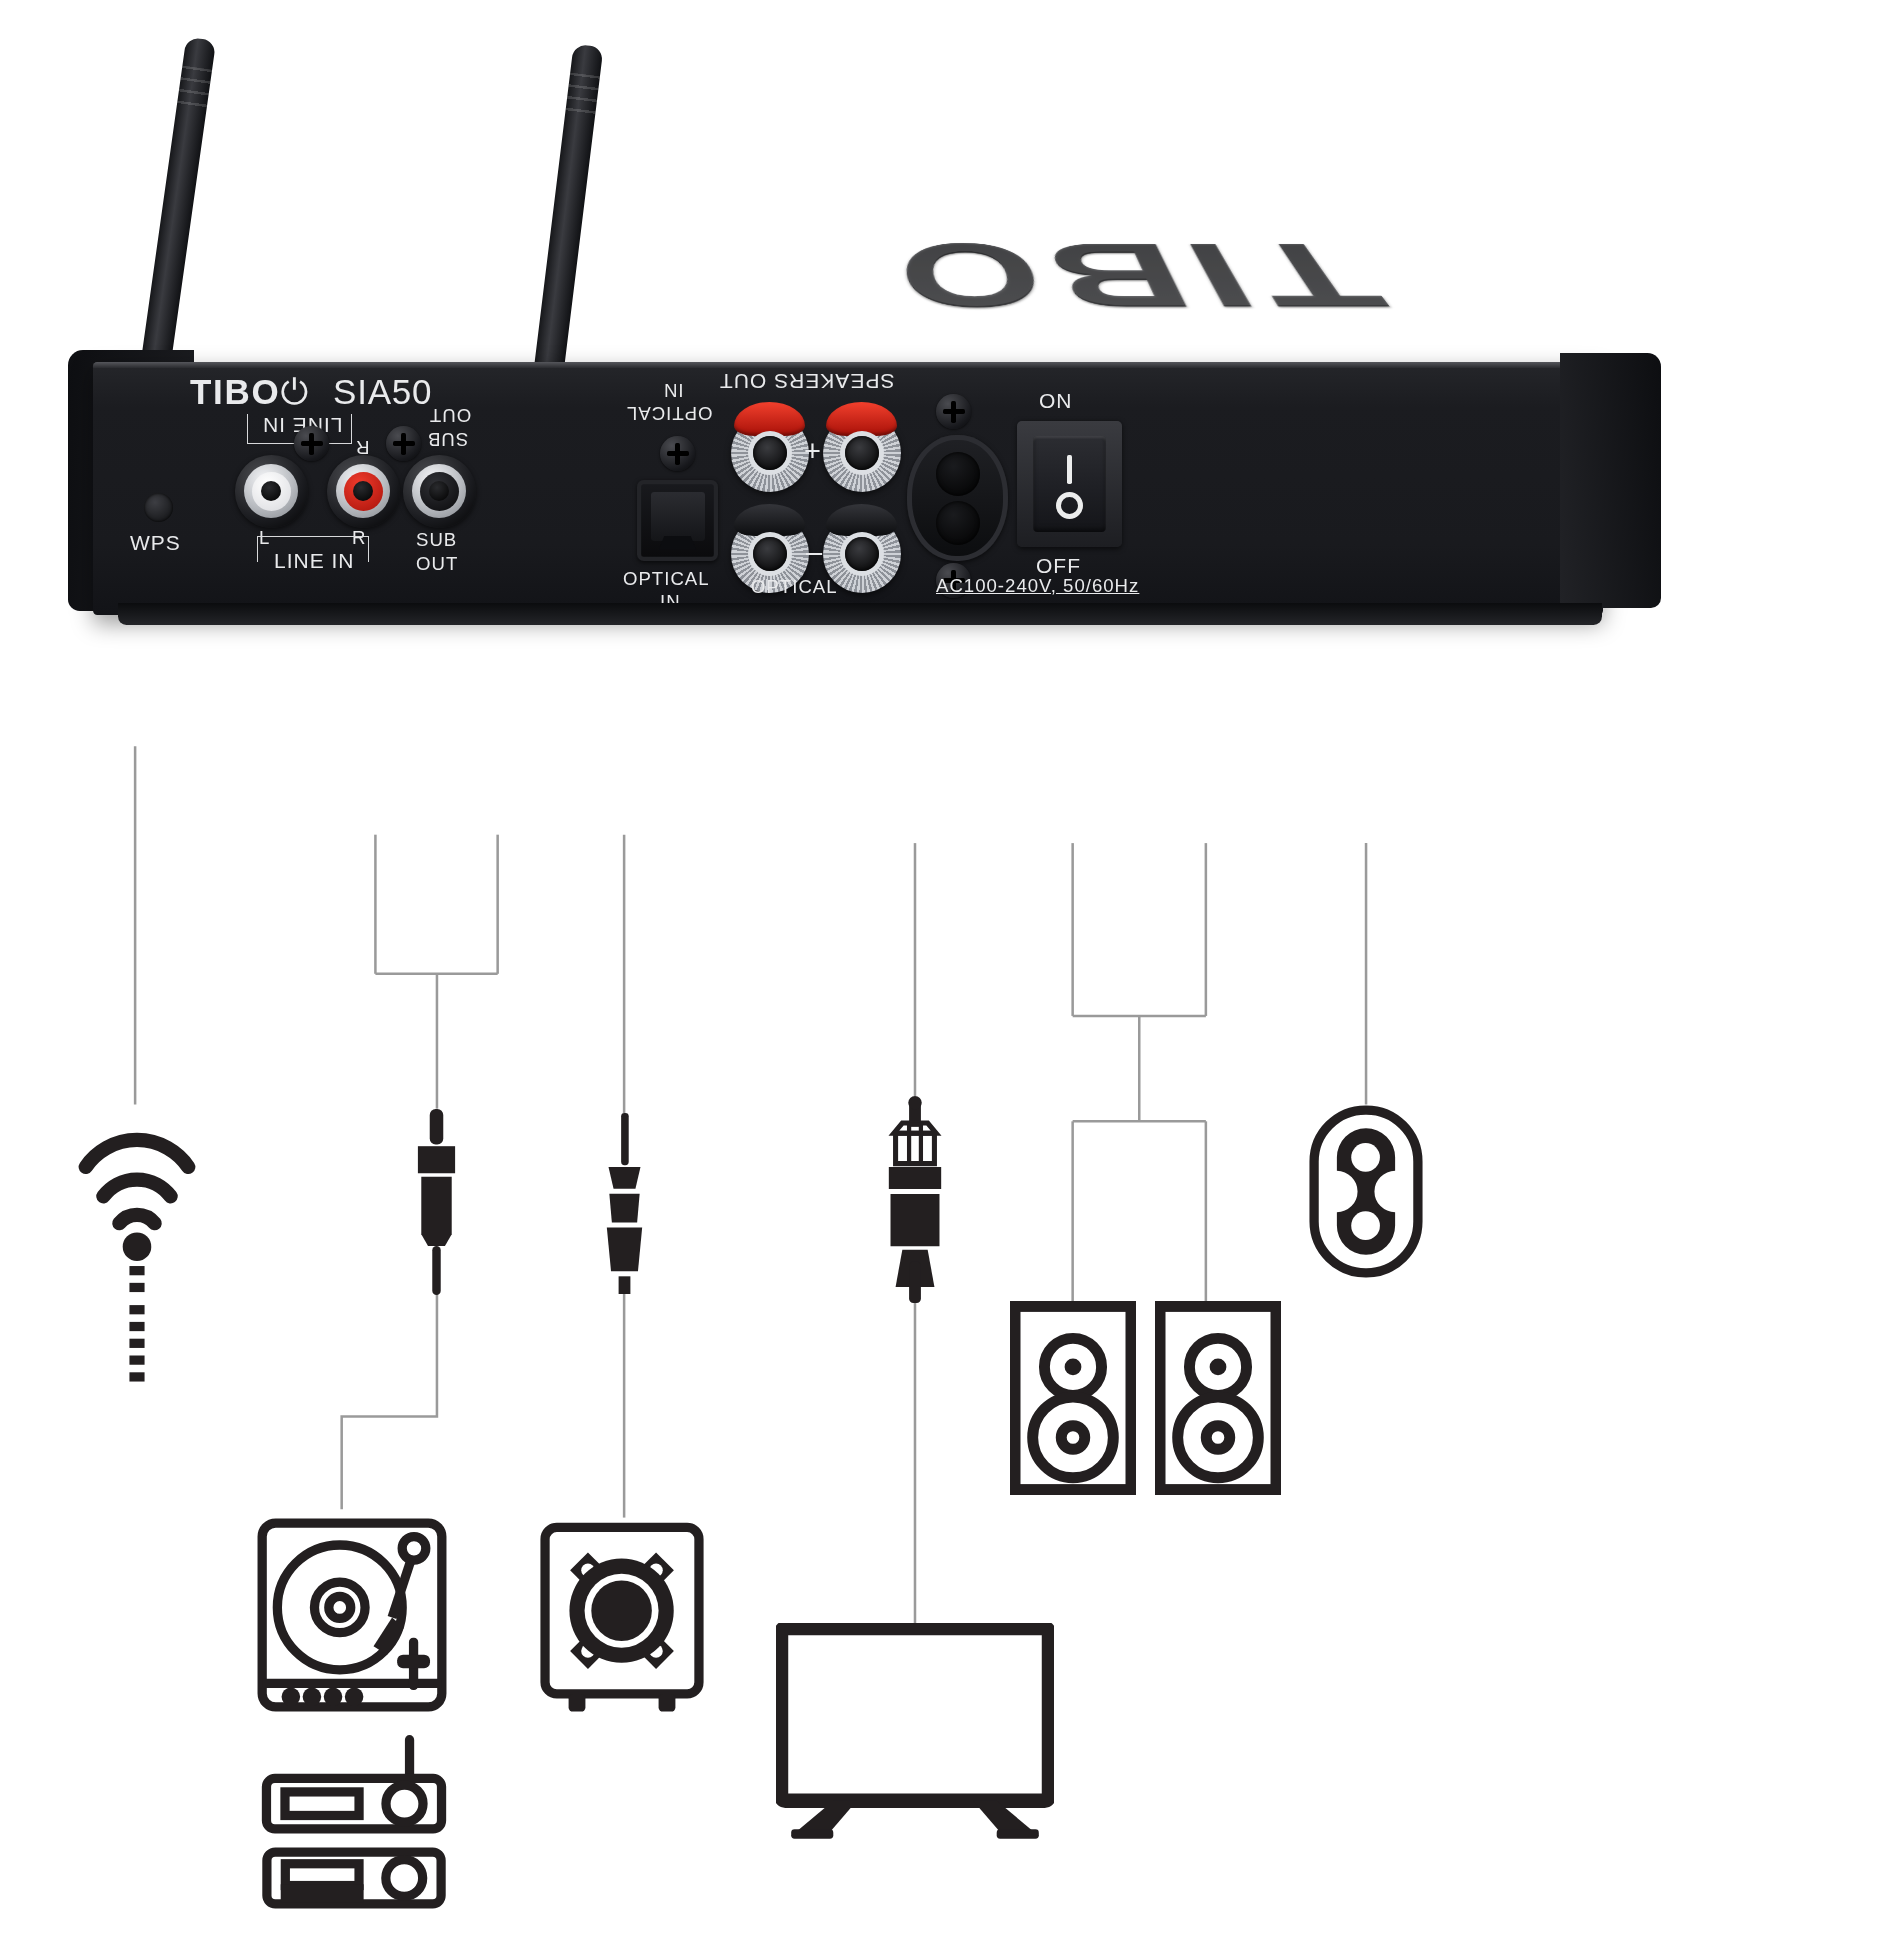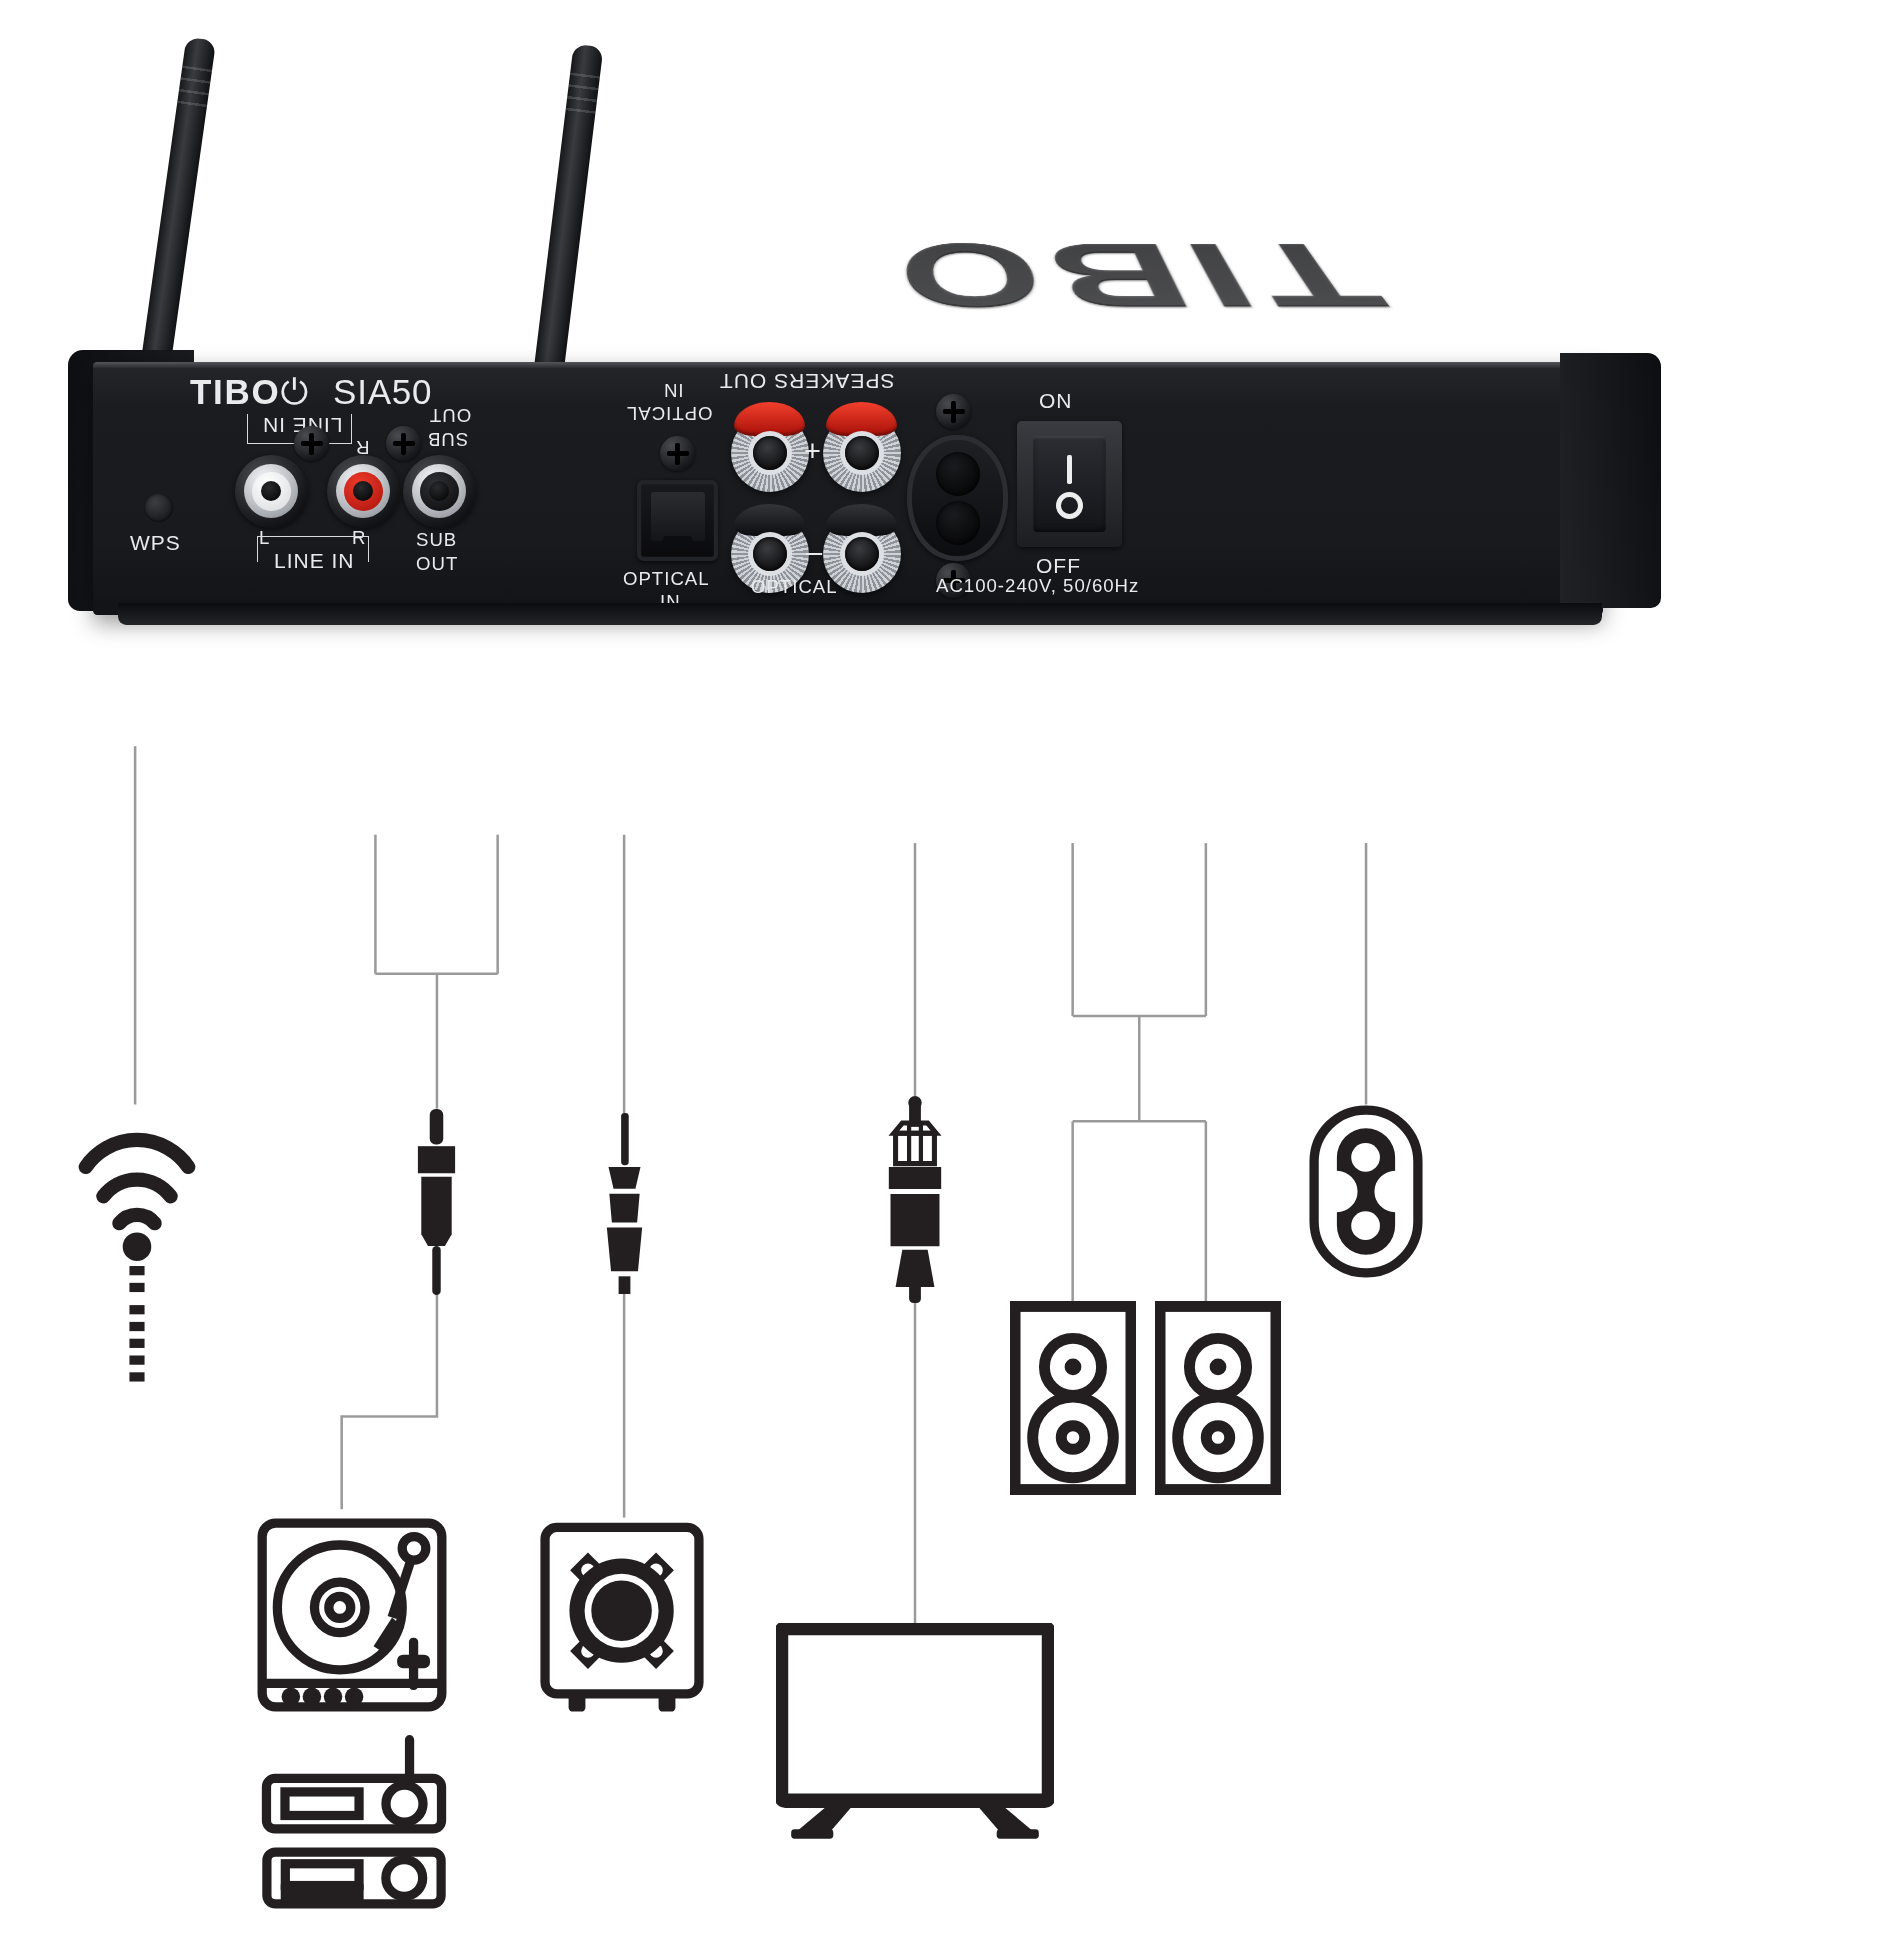--- a/index.html
+++ b/index.html
@@ -250,21 +250,21 @@
         </div>
       <div class="silk" style="left:713px;top:174px;font-size:29px;">–</div>
       <div class="silk sm" style="left:658px;top:214px;">OPTICAL</div>
 
       <div class="screw" style="left:843px;top:32px;"></div>
       <div class="iec" style="left:814px;top:73px;">
         <div class="p p1"></div>
           <div class="p p2"></div>
       </div>
       <div class="screw" style="left:843px;top:201px;"></div>
-      <div class="silk sm" style="left:843px;top:213px;">AC100-240V, 50/60Hz</div>
+      <div class="silk sm" style="left:843px;top:213px;text-decoration:underline;">AC100-240V, 50/60Hz</div>
 
       <div class="silk" style="left:946px;top:27px;">ON</div>
       <div class="rocker" style="left:924px;top:59px;">
         <div class="key">
             <div class="bar"></div>
             <div class="circ"></div>
           </div>
       </div>
       <div class="silk" style="left:943px;top:192px;">OFF</div>
 

